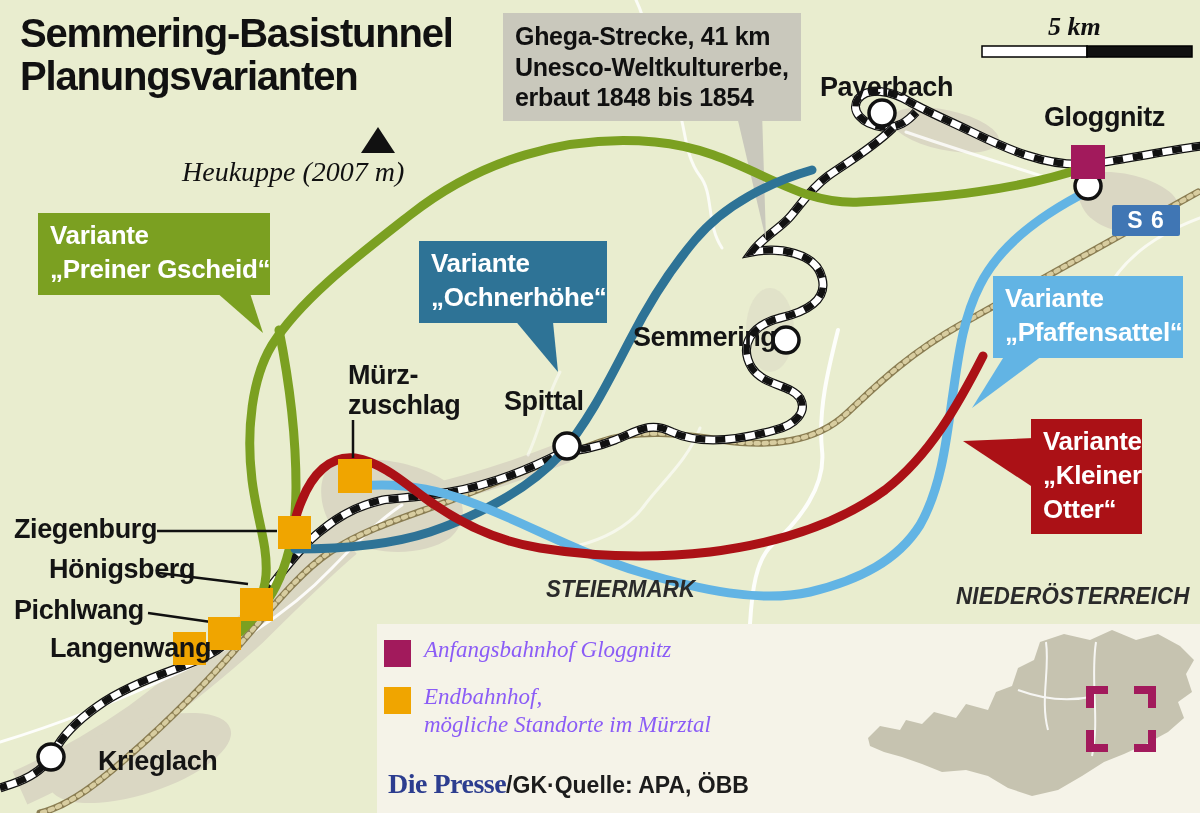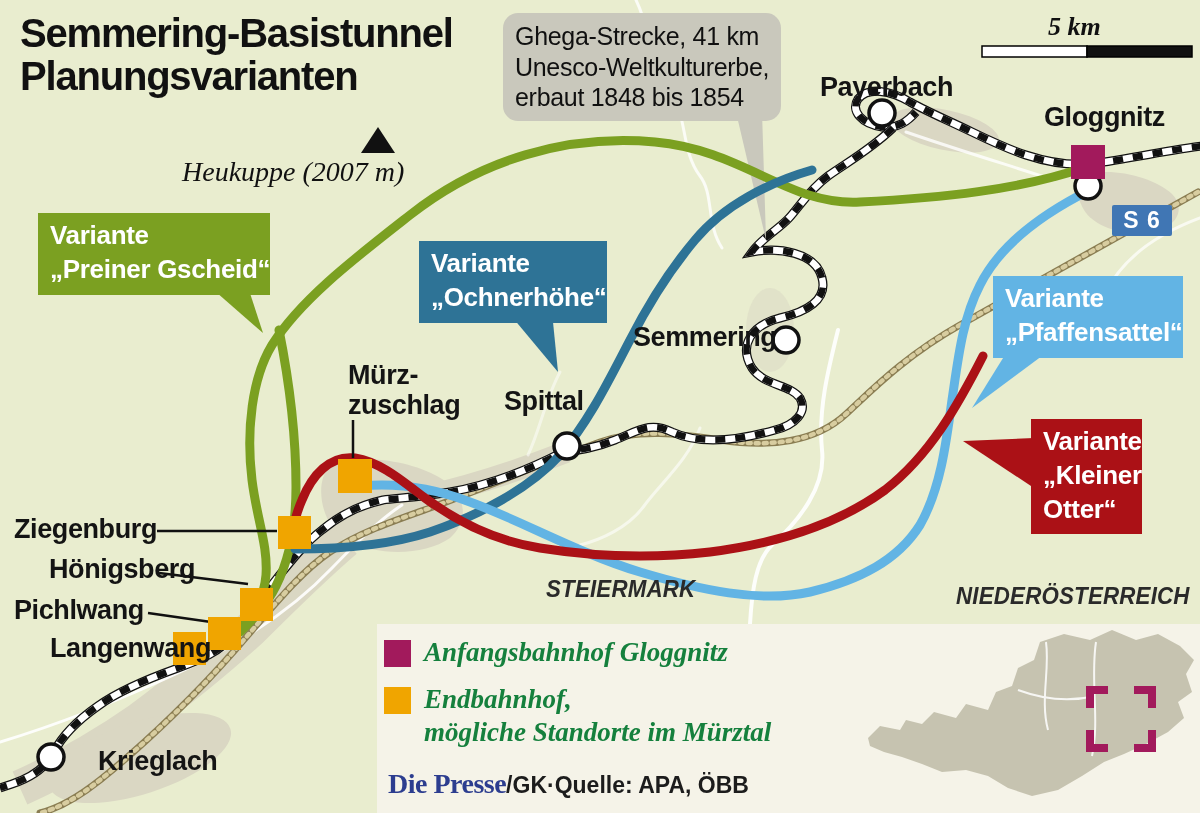--- a/index.html
+++ b/index.html
@@ -10,22 +10,22 @@
   }
   .stage svg{position:absolute;left:0;top:0;}
   .abs{position:absolute;}
   .title{
     left:20px;top:12px;color:#111;
     font-weight:bold;font-size:40px;line-height:1.07;letter-spacing:-1.2px;
     white-space:nowrap;
   }
   .notebox{
     left:503px;top:13px;background:#c9c8bc;color:#101010;
-    font-weight:normal;font-size:25px;line-height:1.22;letter-spacing:-0.3px;
-    padding:8px 12px;white-space:nowrap;border-radius:15px;
+    font-weight:bold;font-size:25px;line-height:1.22;letter-spacing:-0.3px;
+    padding:8px 12px;white-space:nowrap;
   }
   .place{
     font-weight:bold;font-size:27px;line-height:1.12;color:#141414;
     letter-spacing:-0.4px;white-space:nowrap;
   }
   .serifit{
     font-family:"Liberation Serif",serif;font-style:italic;color:#111;
     white-space:nowrap;
   }
   .mountain-label{font-size:28px;}
@@ -37,27 +37,27 @@
   }
   .vbox{
     color:#fff;font-weight:bold;font-size:26px;line-height:1.3;
     letter-spacing:-0.3px;padding:6px 0 8px 12px;white-space:nowrap;
   }
   .vbox.green{background:#7ba021;}
   .vbox.teal{background:#2e7396;}
   .vbox.lblue{background:#62b4e4;}
   .vbox.red{background:#ab1116;}
   .s6{
-    left:1112px;top:205px;width:60px;height:31px;background:#4076b4;
+    left:1112px;top:205px;width:68px;height:31px;background:#4076b4;
     color:#fff;font-weight:bold;font-size:23px;text-align:center;
     line-height:31px;border-radius:2px;letter-spacing:1px;
   }
   .legend-text{
-    font-family:"Liberation Serif",serif;font-style:italic;font-weight:bold;
-    font-size:27px;line-height:1.22;color:#15803d;white-space:nowrap;
+    font-family:"Liberation Serif",serif;font-style:italic;font-weight:normal;
+    font-size:23px;line-height:1.22;color:#8b5cf6;white-space:nowrap;
   }
   .swatch{width:27px;height:27px;}
   .swatch.magenta{background:#a21a5c;}
   .swatch.orange{background:#f0a500;}
   .credit{
     left:388px;top:768px;display:flex;align-items:baseline;
     white-space:nowrap;
   }
   .credit .logo{
     font-family:"Liberation Serif",serif;font-weight:bold;font-size:28px;

